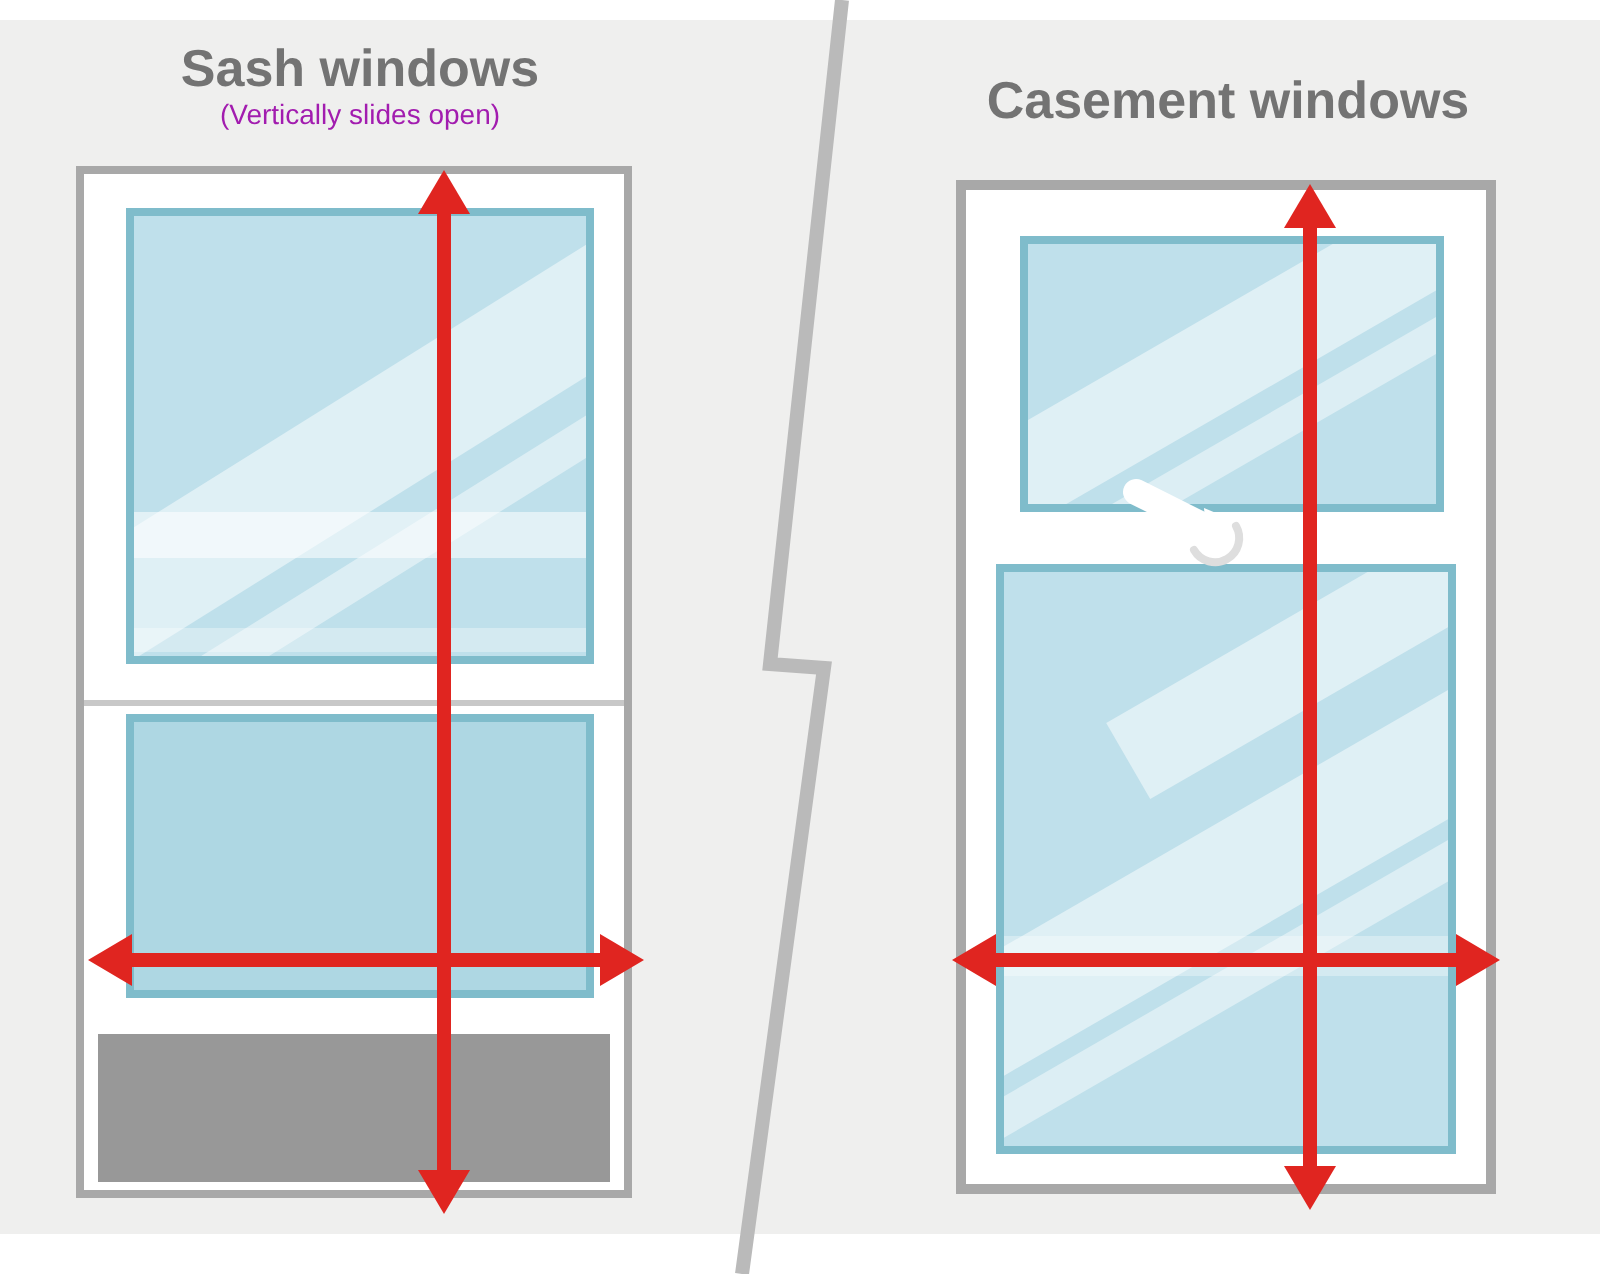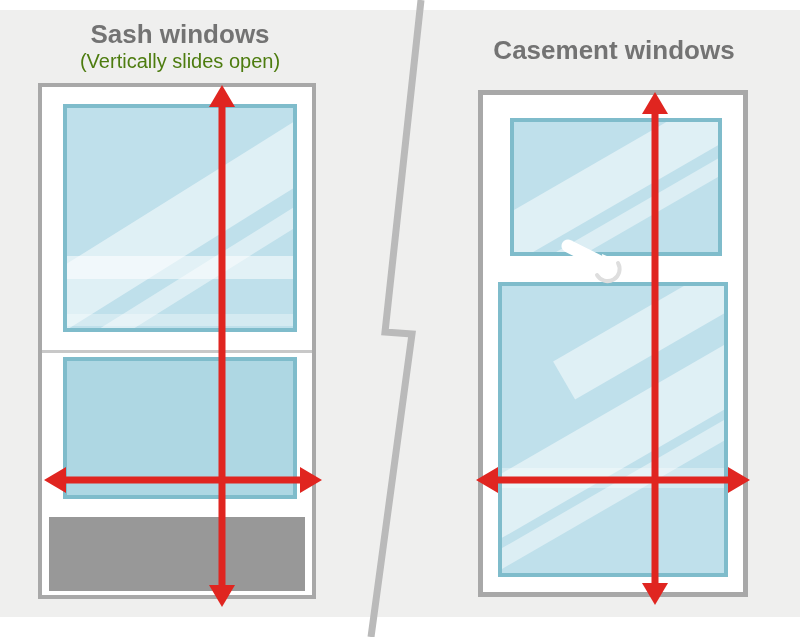--- a/index.html
+++ b/index.html
@@ -11,21 +11,21 @@
   .band{position:absolute;left:0;right:0;background:#ffffff;z-index:1;}
   .band.top{top:0;height:10px;}
   .band.bottom{bottom:0;height:20px;}
   .divider-svg{position:absolute;left:0;top:0;z-index:2;}
   .title{
     position:absolute;z-index:6;text-align:center;
     font-size:26px;font-weight:bold;color:#737373;line-height:1.1;
   }
   .subtitle{
     position:absolute;z-index:6;text-align:center;
-    font-size:20px;color:#4d7c0f;line-height:1.1;
+    font-size:14px;color:#a21caf;line-height:1.1;
   }
   .t-left{left:30px;top:20px;width:300px;}
   .s-left{left:30px;top:50px;width:300px;}
   .t-right{left:458px;top:36px;width:312px;}
   .s-right{left:458px;top:50px;width:312px;}
 
   .win-frame{
     position:absolute;background:#ffffff;box-sizing:border-box;z-index:3;
   }
   .sash-frame{left:38px;top:83px;width:278px;height:516px;border:4px solid #a8a8a8;}

